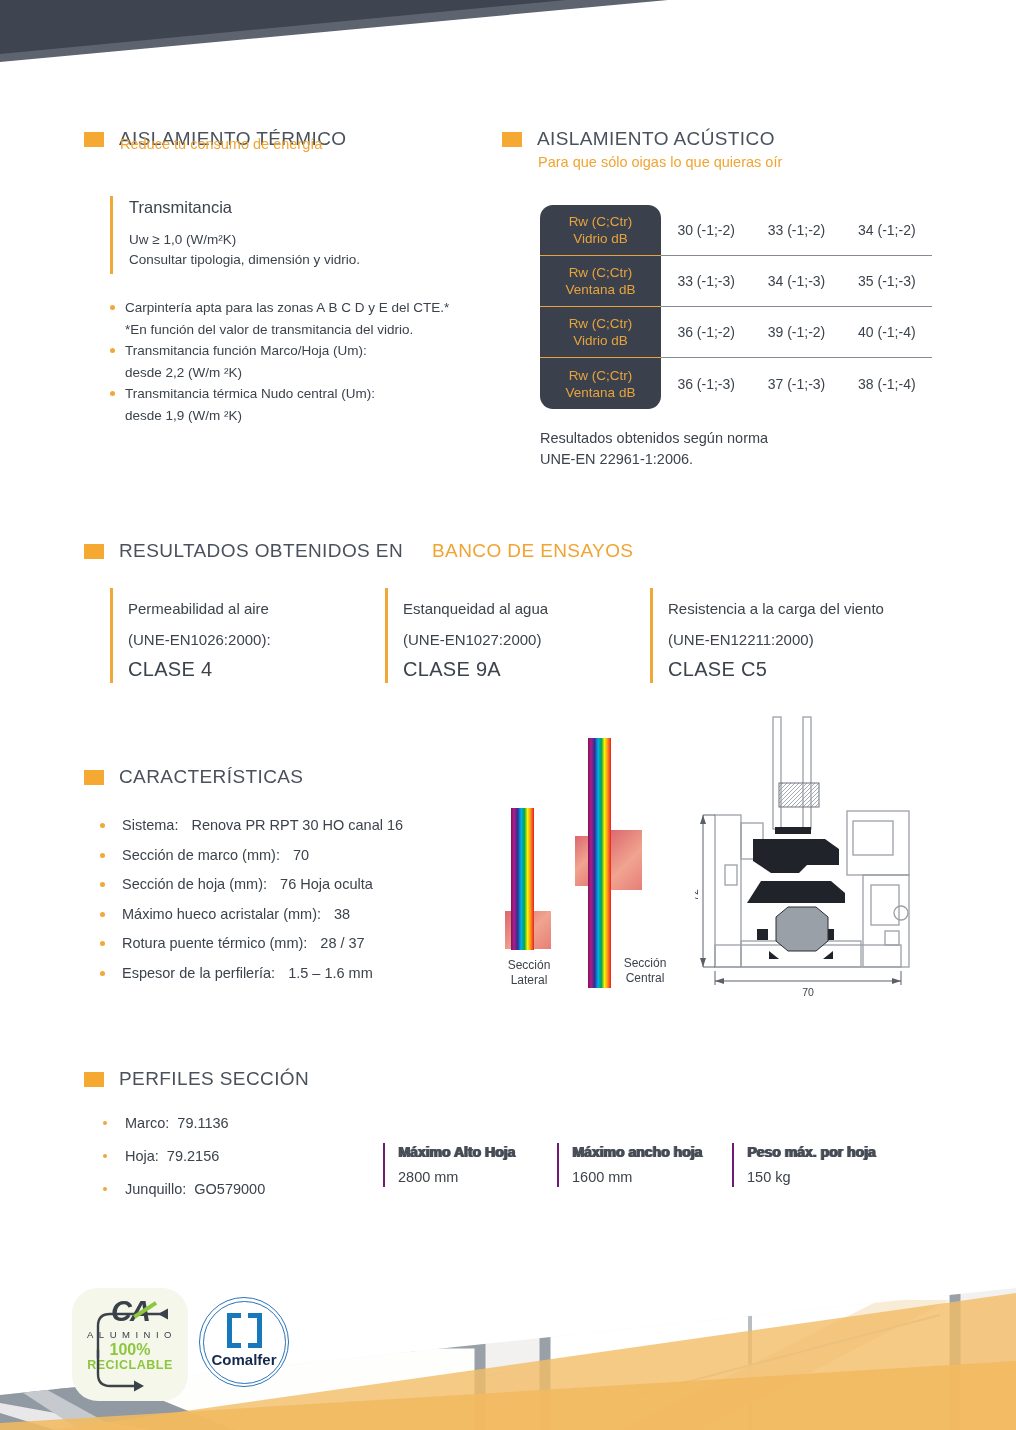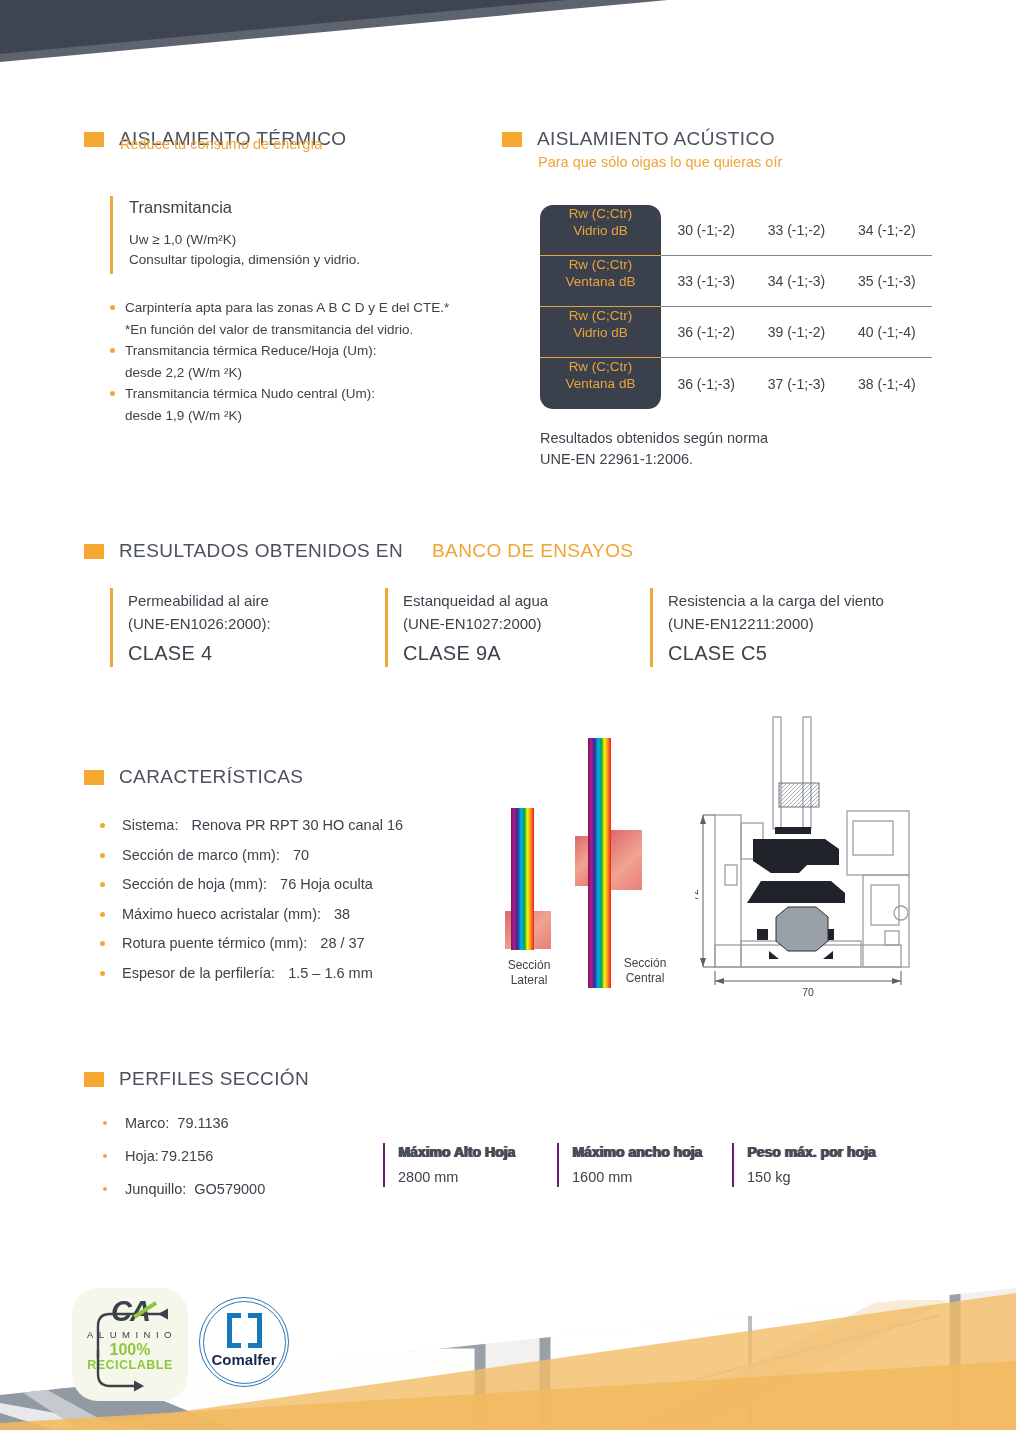--- a/index.html
+++ b/index.html
@@ -20,32 +20,32 @@
   .trans-line{font-size:13.5px;line-height:20px;color:#3c434c;white-space:nowrap;}
   .tbullets{position:absolute;left:110px;top:297px;width:390px;font-size:13.5px;line-height:21.5px;color:#3c434c;}
   .bl{position:relative;padding-left:15px;}
   .dot{position:absolute;left:0;top:8px;width:5px;height:5px;border-radius:50%;background:#F0A838;}
   .dot.sm{width:4px;height:4px;}
 
   
   .atable{position:absolute;left:540px;top:205px;width:392px;}
   .arow{display:flex;height:51px;}
   .alabel{width:121px;background:#3a414c;color:#E8A33D;display:flex;flex-direction:column;
-          text-align:center;font-size:13.5px;line-height:17px;flex:none;}
+          justify-content:center;text-align:center;font-size:13.5px;line-height:17px;flex:none;}
   .arow:first-child .alabel{border-radius:13px 13px 0 0;}
   .arow:last-child .alabel{border-radius:0 0 13px 13px;}
   .arow:not(:last-child) .alabel{border-bottom:1px solid #E8A33D;}
   .avals{flex:1;display:flex;align-items:center;}
   .arow:not(:last-child) .avals{border-bottom:1px solid #858b94;}
   .aval{flex:1;text-align:center;font-size:14px;color:#3c434c;white-space:nowrap;}
   .anote{position:absolute;left:540px;top:428px;font-size:14.5px;line-height:21px;color:#3c434c;}
 
   
   .rescol{position:absolute;border-left:3px solid #F0A838;padding:1px 0 2px 15px;}
-  .res-l{font-size:15px;line-height:23px;color:#3c434c;white-space:nowrap;}
+  .res-l{font-size:15px;line-height:23px;color:#3c434c;white-space:nowrap;margin-top:8px;}
   .res-c{font-size:20px;color:#3c434c;margin-top:7px;letter-spacing:.3px;}
 
   
   .chlist{position:absolute;left:98px;top:811px;font-size:14.5px;line-height:29.5px;color:#3c434c;}
   .chitem{position:relative;padding-left:24px;white-space:nowrap;}
   .chitem .dot{top:12px;left:2px;}
   .chval{margin-left:13px;}
 
   
   .rainbow{background:linear-gradient(90deg,#7c1457 0%,#b01d8a 13%,#2e3192 29%,#00aeef 44%,
@@ -105,21 +105,21 @@
   </div>
 
   <div class="tbullets">
     <div class="bl">
       <span class="dot"></span>
       <div>Carpintería apta para las zonas A B C D y E del CTE.*</div>
       <div>*En función del valor de transmitancia del vidrio.</div>
     </div>
     <div class="bl">
       <span class="dot"></span>
-      <div>Transmitancia térmica Reduce/Hoja (Um):</div>
+      <div>Transmitancia función Marco/Hoja (Um):</div>
       <div>desde 2,2 (W/m ²K)</div>
     </div>
     <div class="bl">
       <span class="dot"></span>
       <div>Transmitancia térmica Nudo central (Um):</div>
       <div>desde 1,9 (W/m ²K)</div>
     </div>
   </div>
 
   <div class="sec-head" style="left:502px;top:128px">
@@ -288,21 +288,21 @@
     <text x="113" y="281" text-anchor="middle" font-size="10.5" fill="#3c424c">70</text>
   </svg>
 
   <div class="sec-head" style="left:84px;top:1068px">
     <span class="sec-sq"></span>
     <span class="sec-title">PERFILES SECCIÓN</span>
   </div>
 
   <div class="plist">
     <div class="chitem"><span class="dot sm"></span><span>Marco:</span><span class="chval" style="margin-left:8px">79.1136</span></div>
-    <div class="chitem"><span class="dot sm"></span><span>Hoja:</span><span class="chval" style="margin-left:2px">79.2156</span></div>
+    <div class="chitem"><span class="dot sm"></span><span>Hoja:</span><span class="chval" style="margin-left:8px">79.2156</span></div>
     <div class="chitem"><span class="dot sm"></span><span>Junquillo:</span><span class="chval" style="margin-left:8px">GO579000</span></div>
   </div>
 
   <div class="spec" style="left:383px;top:1143px">
     <div class="spec-label">Máximo Alto Hoja</div>
     <div class="spec-val">2800 mm</div>
   </div>
   <div class="spec" style="left:557px;top:1143px">
     <div class="spec-label">Máximo ancho hoja</div>
     <div class="spec-val">1600 mm</div>

